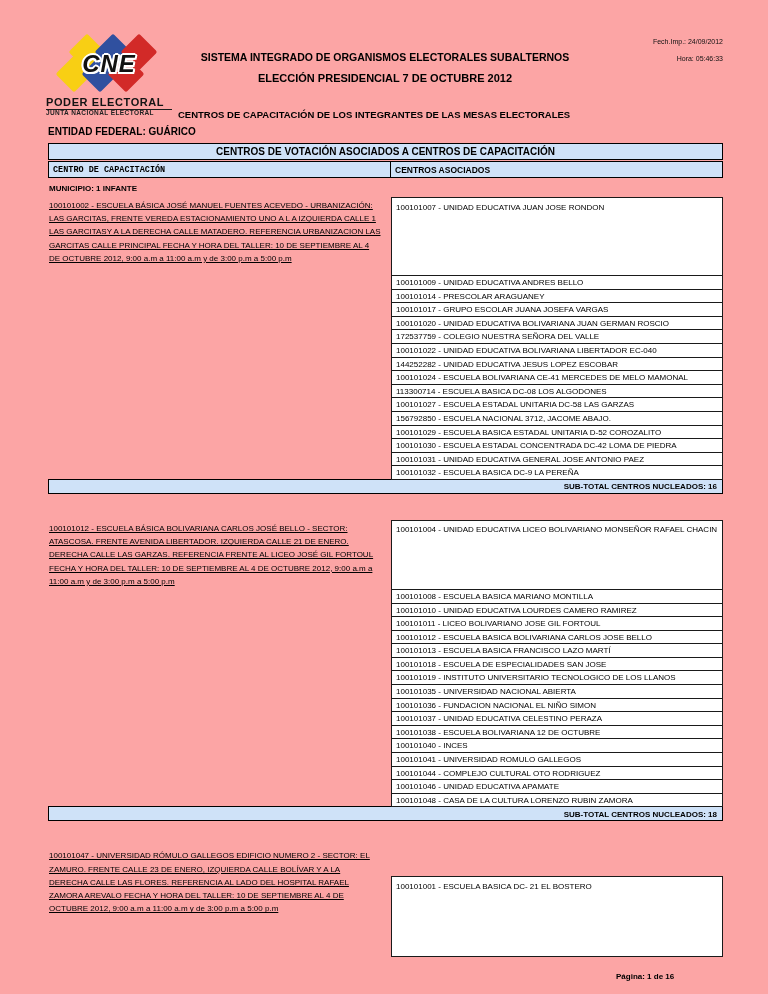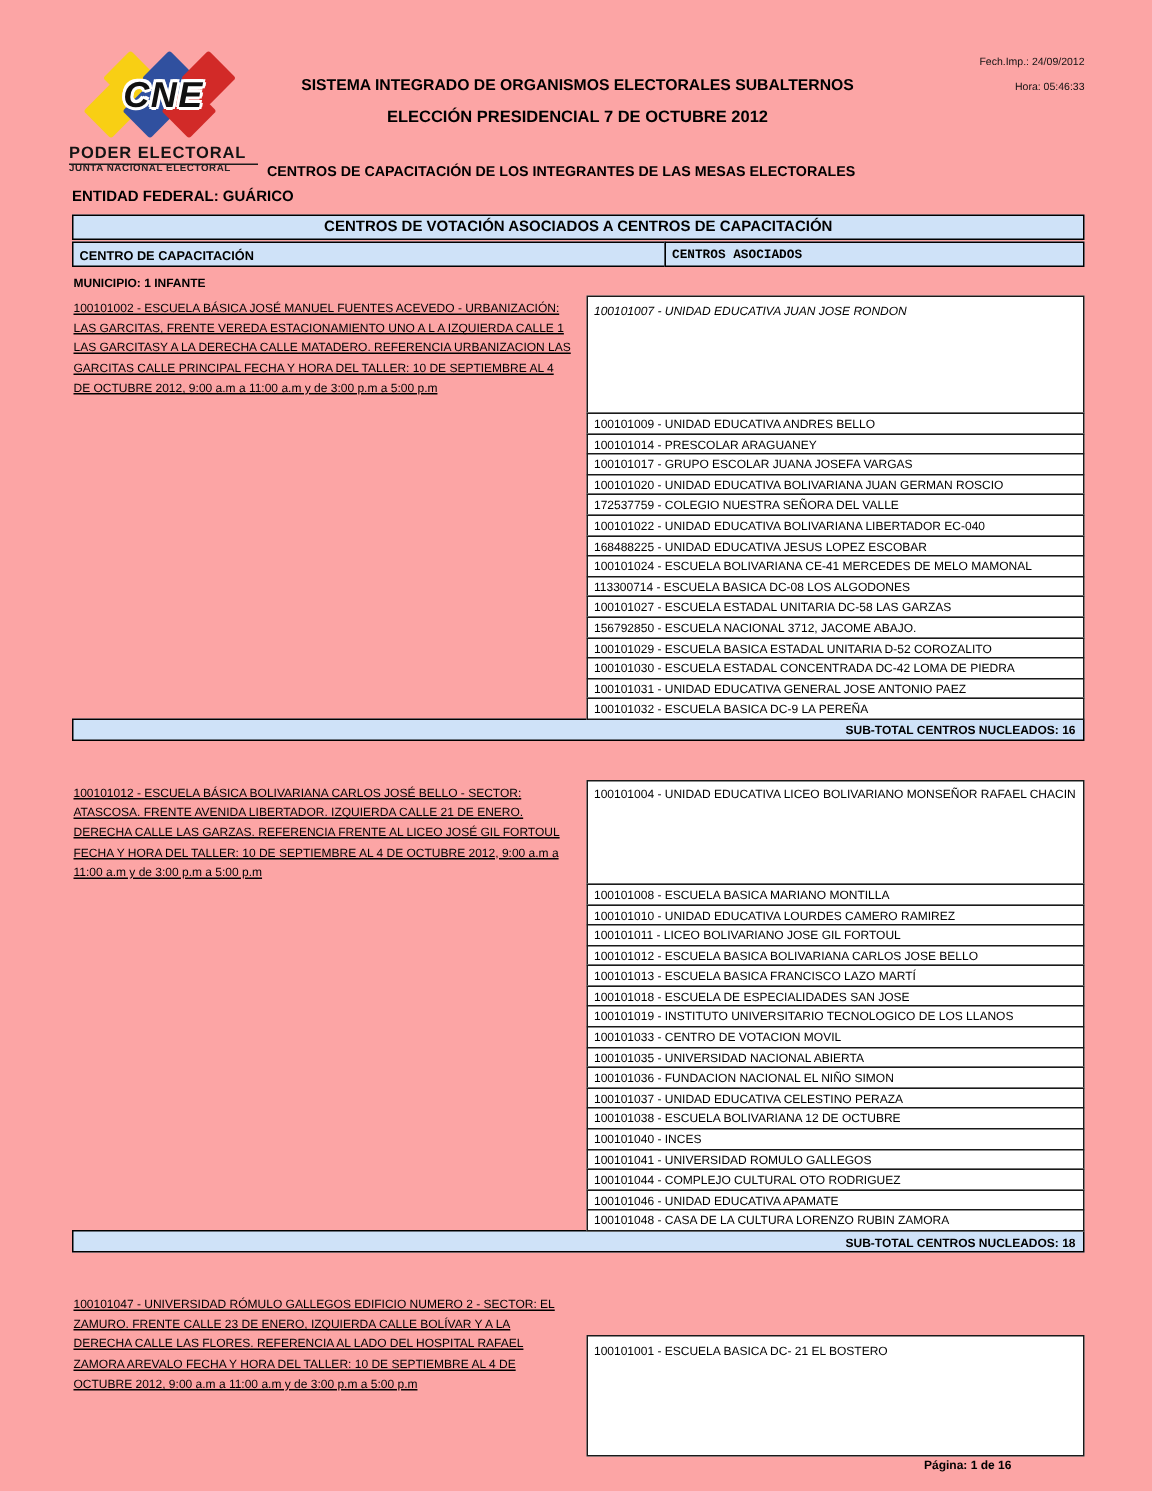--- a/index.html
+++ b/index.html
@@ -48,22 +48,22 @@
   .table{position:absolute;left:48px;top:143px;width:675px;}
   .t-title{
     box-sizing:border-box;height:17px;border:1px solid #000;background:var(--accent);
     font-size:10px;font-weight:bold;text-align:center;line-height:15px;
   }
   .t-cols{display:flex;margin-top:1px;}
   .t-col{
     box-sizing:border-box;height:17px;border:1px solid #000;background:var(--accent);
     font-size:8.5px;font-weight:bold;padding:3px 4px 0;
   }
-  .t-col.c1{width:396px;}
-  .t-col.c2{flex:1;margin-left:-1px;font-family:Liberation Mono, monospace;}
+  .t-col.c1{width:343px;font-family:Liberation Mono, monospace;}
+  .t-col.c2{flex:1;margin-left:-1px;}
   .municipio{margin:6px 0 5px 1px;font-size:8px;font-weight:bold;}
   
   .block + .block{margin-top:27px;}
   .block-row{display:flex;align-items:flex-start;}
   .left-desc{
     box-sizing:border-box;width:343px;padding:1px 10px 0 1px;
     font-size:8px;line-height:13.2px;text-transform:none;text-decoration:underline;
   }
   .right-col{box-sizing:border-box;width:332px;}
   .cell{
@@ -116,28 +116,28 @@
     <div class="t-cols">
       <div class="t-col c1">CENTRO DE CAPACITACIÓN</div>
       <div class="t-col c2">CENTROS ASOCIADOS</div>
     </div>
     <div class="municipio">MUNICIPIO: 1 INFANTE</div>
     <div id="blocks">
         <div class="block">
           <div class="block-row">
             <div class="left-desc">100101002 - ESCUELA BÁSICA JOSÉ MANUEL FUENTES ACEVEDO - URBANIZACIÓN: LAS GARCITAS, FRENTE VEREDA ESTACIONAMIENTO UNO A L A IZQUIERDA CALLE 1 LAS GARCITASY A LA DERECHA CALLE MATADERO. REFERENCIA URBANIZACION LAS GARCITAS CALLE PRINCIPAL FECHA Y HORA DEL TALLER: 10 DE SEPTIEMBRE AL 4 DE OCTUBRE 2012, 9:00 a.m a 11:00 a.m y de 3:00 p.m a 5:00 p.m</div>
             <div class="right-col">
-              <div class="cell first" style="height: 79px; font-style: italic;">100101007 - UNIDAD EDUCATIVA JUAN JOSE RONDON</div>
+              <div class="cell first" style="height: 79px;">100101007 - UNIDAD EDUCATIVA JUAN JOSE RONDON</div>
               <div class="cell">100101009 - UNIDAD EDUCATIVA ANDRES BELLO</div>
               <div class="cell">100101014 - PRESCOLAR ARAGUANEY</div>
               <div class="cell">100101017 - GRUPO ESCOLAR JUANA JOSEFA VARGAS</div>
               <div class="cell">100101020 - UNIDAD EDUCATIVA BOLIVARIANA JUAN GERMAN ROSCIO</div>
               <div class="cell">172537759 - COLEGIO NUESTRA SEÑORA DEL VALLE</div>
               <div class="cell">100101022 - UNIDAD EDUCATIVA BOLIVARIANA LIBERTADOR EC-040</div>
-              <div class="cell">168488225 - UNIDAD EDUCATIVA JESUS LOPEZ ESCOBAR</div>
+              <div class="cell">144252282 - UNIDAD EDUCATIVA JESUS LOPEZ ESCOBAR</div>
               <div class="cell">100101024 - ESCUELA BOLIVARIANA CE-41 MERCEDES DE MELO MAMONAL</div>
               <div class="cell">113300714 - ESCUELA BASICA DC-08 LOS ALGODONES</div>
               <div class="cell">100101027 - ESCUELA ESTADAL UNITARIA DC-58 LAS GARZAS</div>
               <div class="cell">156792850 - ESCUELA NACIONAL 3712, JACOME ABAJO.</div>
               <div class="cell">100101029 - ESCUELA BASICA ESTADAL UNITARIA D-52 COROZALITO</div>
               <div class="cell">100101030 - ESCUELA ESTADAL CONCENTRADA DC-42 LOMA DE PIEDRA</div>
               <div class="cell">100101031 - UNIDAD EDUCATIVA GENERAL JOSE ANTONIO PAEZ</div>
               <div class="cell">100101032 - ESCUELA BASICA DC-9 LA PEREÑA</div>
             </div>
           </div>
@@ -148,21 +148,20 @@
             <div class="left-desc">100101012 - ESCUELA BÁSICA BOLIVARIANA CARLOS JOSÉ BELLO - SECTOR: ATASCOSA. FRENTE AVENIDA LIBERTADOR. IZQUIERDA CALLE 21 DE ENERO. DERECHA CALLE LAS GARZAS. REFERENCIA FRENTE AL LICEO JOSÉ GIL FORTOUL FECHA Y HORA DEL TALLER: 10 DE SEPTIEMBRE AL 4 DE OCTUBRE 2012, 9:00 a.m a 11:00 a.m y de 3:00 p.m a 5:00 p.m</div>
             <div class="right-col">
               <div class="cell first" style="height: 70px;">100101004 - UNIDAD EDUCATIVA LICEO BOLIVARIANO MONSEÑOR RAFAEL CHACIN</div>
               <div class="cell">100101008 - ESCUELA BASICA MARIANO MONTILLA</div>
               <div class="cell">100101010 - UNIDAD EDUCATIVA LOURDES CAMERO RAMIREZ</div>
               <div class="cell">100101011 - LICEO BOLIVARIANO JOSE GIL FORTOUL</div>
               <div class="cell">100101012 - ESCUELA BASICA BOLIVARIANA CARLOS JOSE BELLO</div>
               <div class="cell">100101013 - ESCUELA BASICA FRANCISCO LAZO MARTÍ</div>
               <div class="cell">100101018 - ESCUELA DE ESPECIALIDADES SAN JOSE</div>
               <div class="cell">100101019 - INSTITUTO UNIVERSITARIO TECNOLOGICO DE LOS LLANOS</div>
-              <div class="cell">100101033 - CENTRO DE VOTACION MOVIL</div>
               <div class="cell">100101035 - UNIVERSIDAD NACIONAL ABIERTA</div>
               <div class="cell">100101036 - FUNDACION NACIONAL EL NIÑO SIMON</div>
               <div class="cell">100101037 - UNIDAD EDUCATIVA CELESTINO PERAZA</div>
               <div class="cell">100101038 - ESCUELA BOLIVARIANA 12 DE OCTUBRE</div>
               <div class="cell">100101040 - INCES</div>
               <div class="cell">100101041 - UNIVERSIDAD ROMULO GALLEGOS</div>
               <div class="cell">100101044 - COMPLEJO CULTURAL OTO RODRIGUEZ</div>
               <div class="cell">100101046 - UNIDAD EDUCATIVA APAMATE</div>
               <div class="cell">100101048 - CASA DE LA CULTURA LORENZO RUBIN ZAMORA</div>
             </div>

